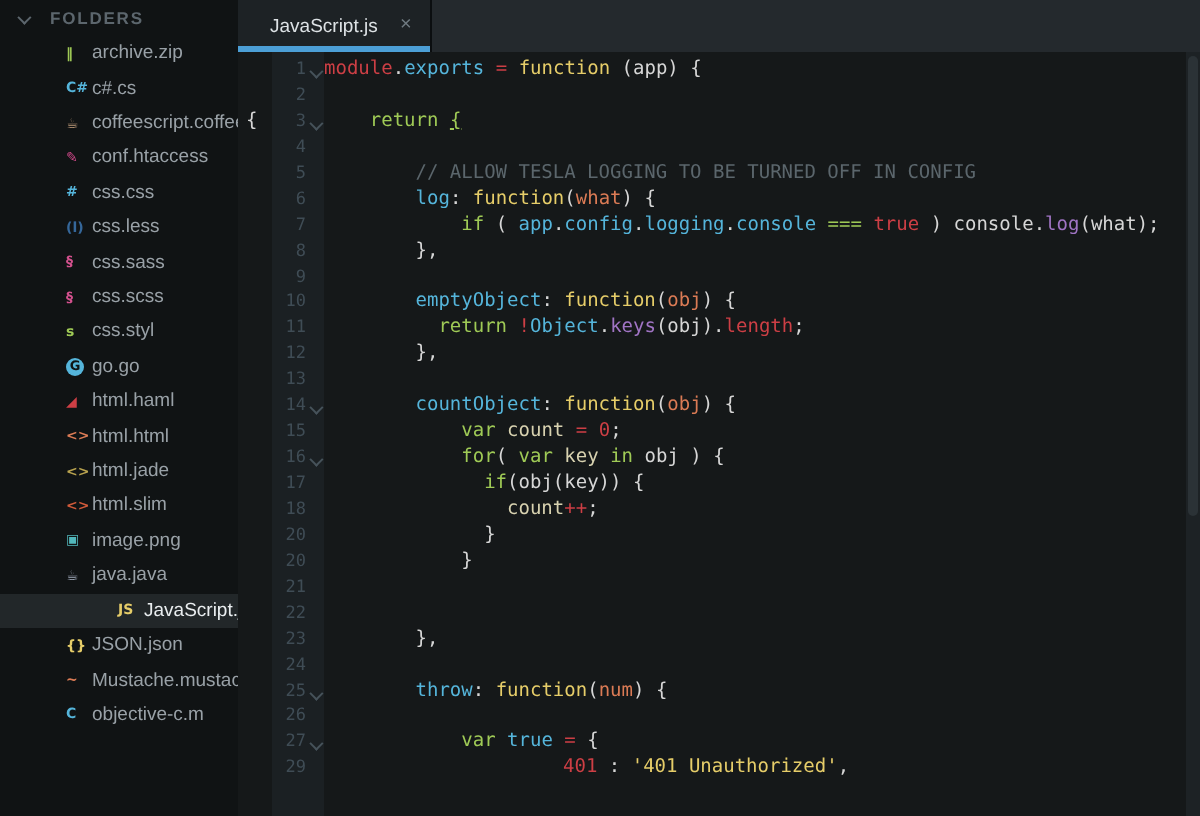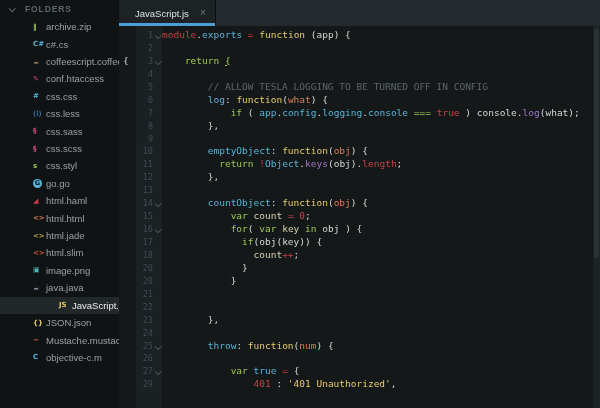--- a/index.html
+++ b/index.html
@@ -335,21 +335,21 @@
           <span class="num">27</span>
           <span class="fold">
             <span class="chev"></span>
           </span>
           <span class="code"><span style="color: rgb(214, 214, 214);">            </span><span style="color: rgb(159, 202, 86);">var</span><span style="color: rgb(214, 214, 214);"> </span><span style="color: rgb(85, 181, 219);">true</span><span style="color: rgb(214, 214, 214);"> </span><span style="color: rgb(205, 63, 69);">=</span><span style="color: rgb(214, 214, 214);"> {</span></span>
         </div>
         <div class="row">
           <span class="gb"></span>
           <span class="num">29</span>
           <span class="fold"></span>
-          <span class="code"><span style="color: rgb(214, 214, 214);">                </span><span style="color: rgb(205, 63, 69);">401</span><span style="color: rgb(214, 214, 214);"> : </span><span style="color: rgb(230, 205, 105);">'401 Unauthorized'</span><span style="color: rgb(214, 214, 214);">,</span></span>
+          <span class="code"><span style="color: rgb(214, 214, 214);">                </span><span style="color: rgb(205, 63, 69); margin-left: 28px;">401</span><span style="color: rgb(214, 214, 214);"> : </span><span style="color: rgb(230, 205, 105);">'401 Unauthorized'</span><span style="color: rgb(214, 214, 214);">,</span></span>
         </div>
       </div>
   </div>
 
   <div id="scrollbar">
     <div id="scroll-thumb"></div>
   </div>
 
 </div>
 

